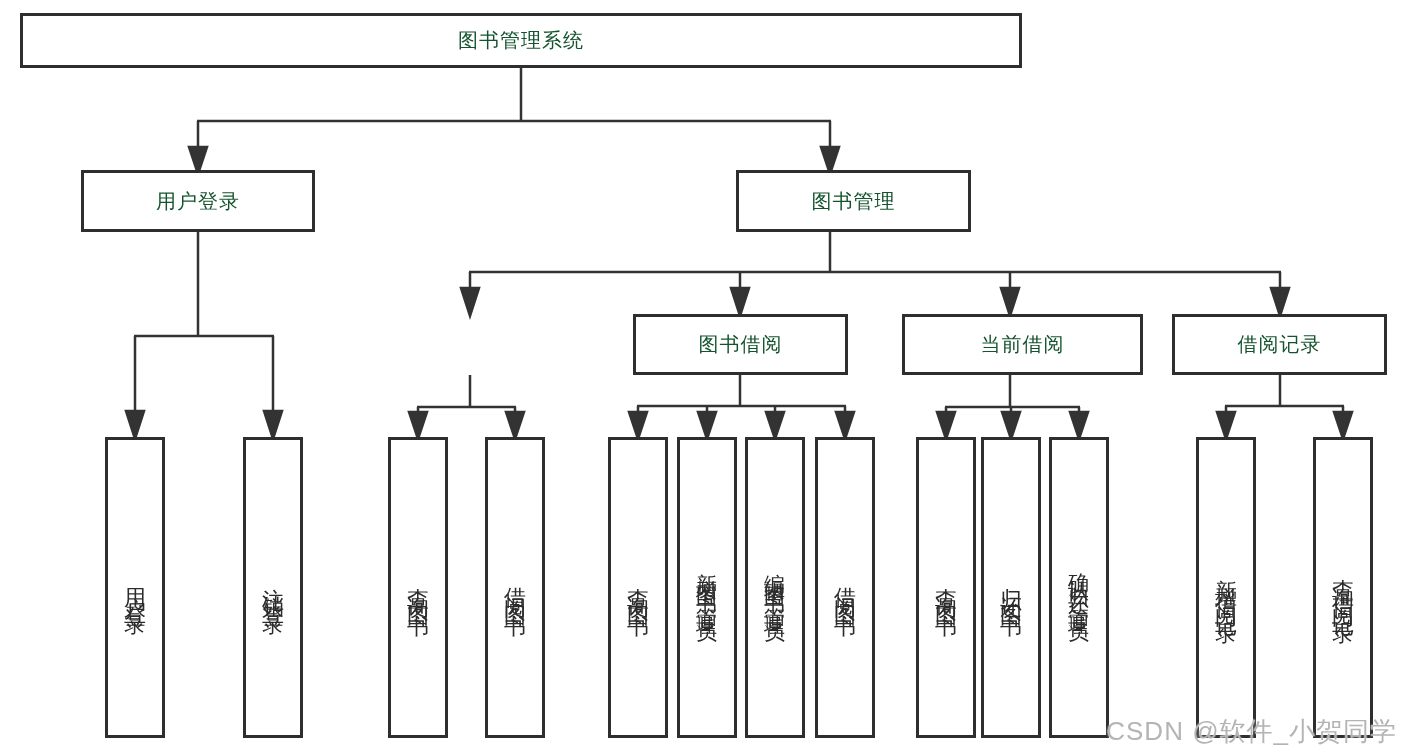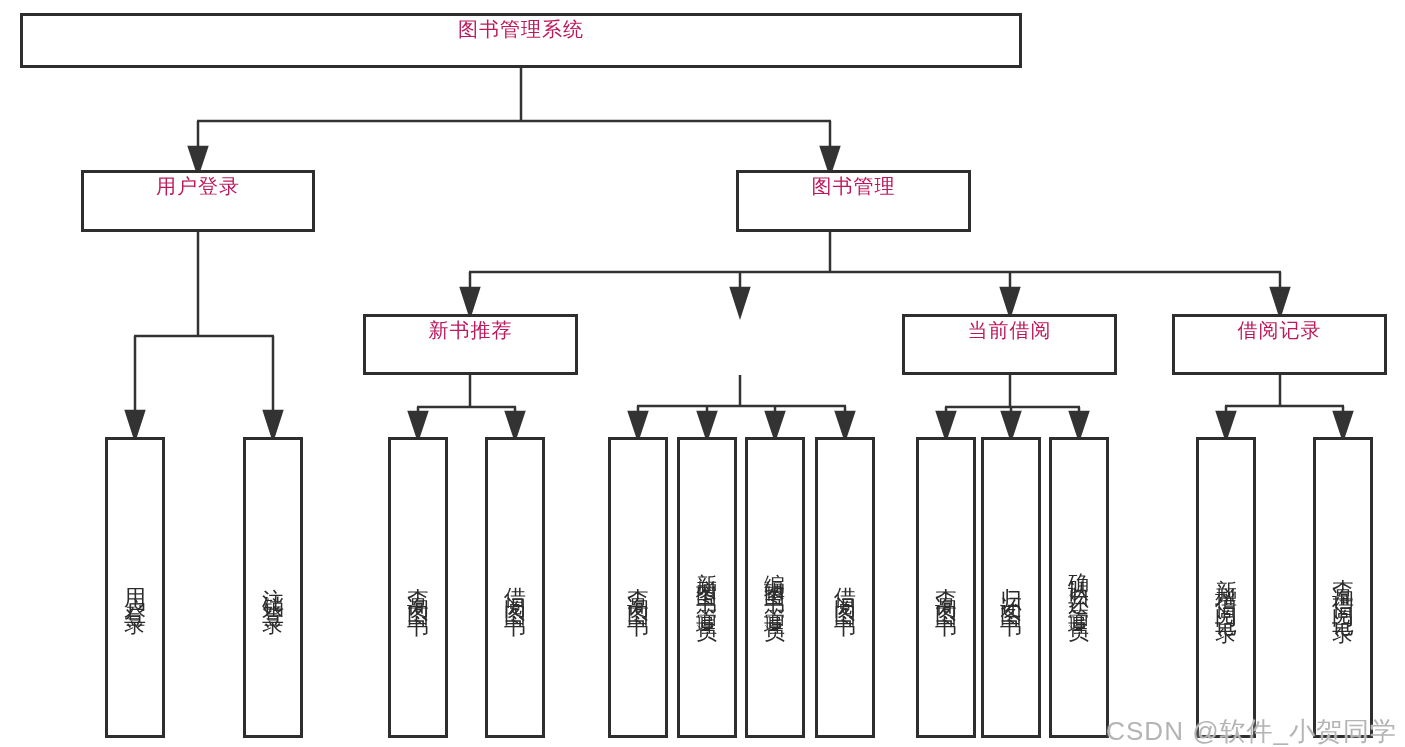--- a/index.html
+++ b/index.html
@@ -3,22 +3,22 @@
 <meta charset="utf-8">
 <style>
   html,body { margin:0; padding:0; background:#ffffff; }
   .stage {
     position:relative; width:1405px; height:747px; background:#ffffff;
     font-family:"Liberation Sans", sans-serif; overflow:hidden;
   }
   svg.wires { position:absolute; left:0; top:0; width:1405px; height:747px; }
   .hbox {
     position:absolute; box-sizing:border-box; background:#ffffff;
-    border:3px solid #2e2e2e; display:flex; align-items:flex-start; justify-content:center;
-    font-size:20px; color:#be185d; letter-spacing:1px; white-space:nowrap;
+    border:3px solid #2e2e2e; display:flex; align-items:center; justify-content:center;
+    font-size:20px; color:#14532d; letter-spacing:1px; white-space:nowrap;
   }
   .vbox {
     position:absolute; box-sizing:border-box; background:#ffffff;
     border:3px solid #2e2e2e; width:60px; height:301px; top:437px;
     display:flex; align-items:center; justify-content:center;
     writing-mode:vertical-rl; font-size:22px; color:#2b2b2b; letter-spacing:9px;
     line-height:1;
   }
   .vbox.long { letter-spacing:7px; font-size:21px; }
   .watermark {
@@ -99,24 +99,24 @@
     <span>图书管理系统</span>
   </div>
 
   <div class="hbox" style="left:81px;top:170px;width:234px;height:62px">
     <span>用户登录</span>
   </div>
   <div class="hbox" style="left:736px;top:170px;width:235px;height:62px">
     <span>图书管理</span>
   </div>
 
-  <div class="hbox" style="left:363px;top:314px;width:215px;height:61px">
-    <span>新书推荐</span>
+  <div class="hbox" style="left:633px;top:314px;width:215px;height:61px">
+    <span>图书借阅</span>
   </div>
-  <div class="hbox" style="left:902px;top:314px;width:215px;height:61px">
+  <div class="hbox" style="left:902px;top:314px;width:241px;height:61px">
     <span>当前借阅</span>
   </div>
   <div class="hbox" style="left:1172px;top:314px;width:215px;height:61px">
     <span>借阅记录</span>
   </div>
 
   <div class="vbox" style="left:105px">
     <span>用户登录</span>
   </div>
   <div class="vbox" style="left:243px">

